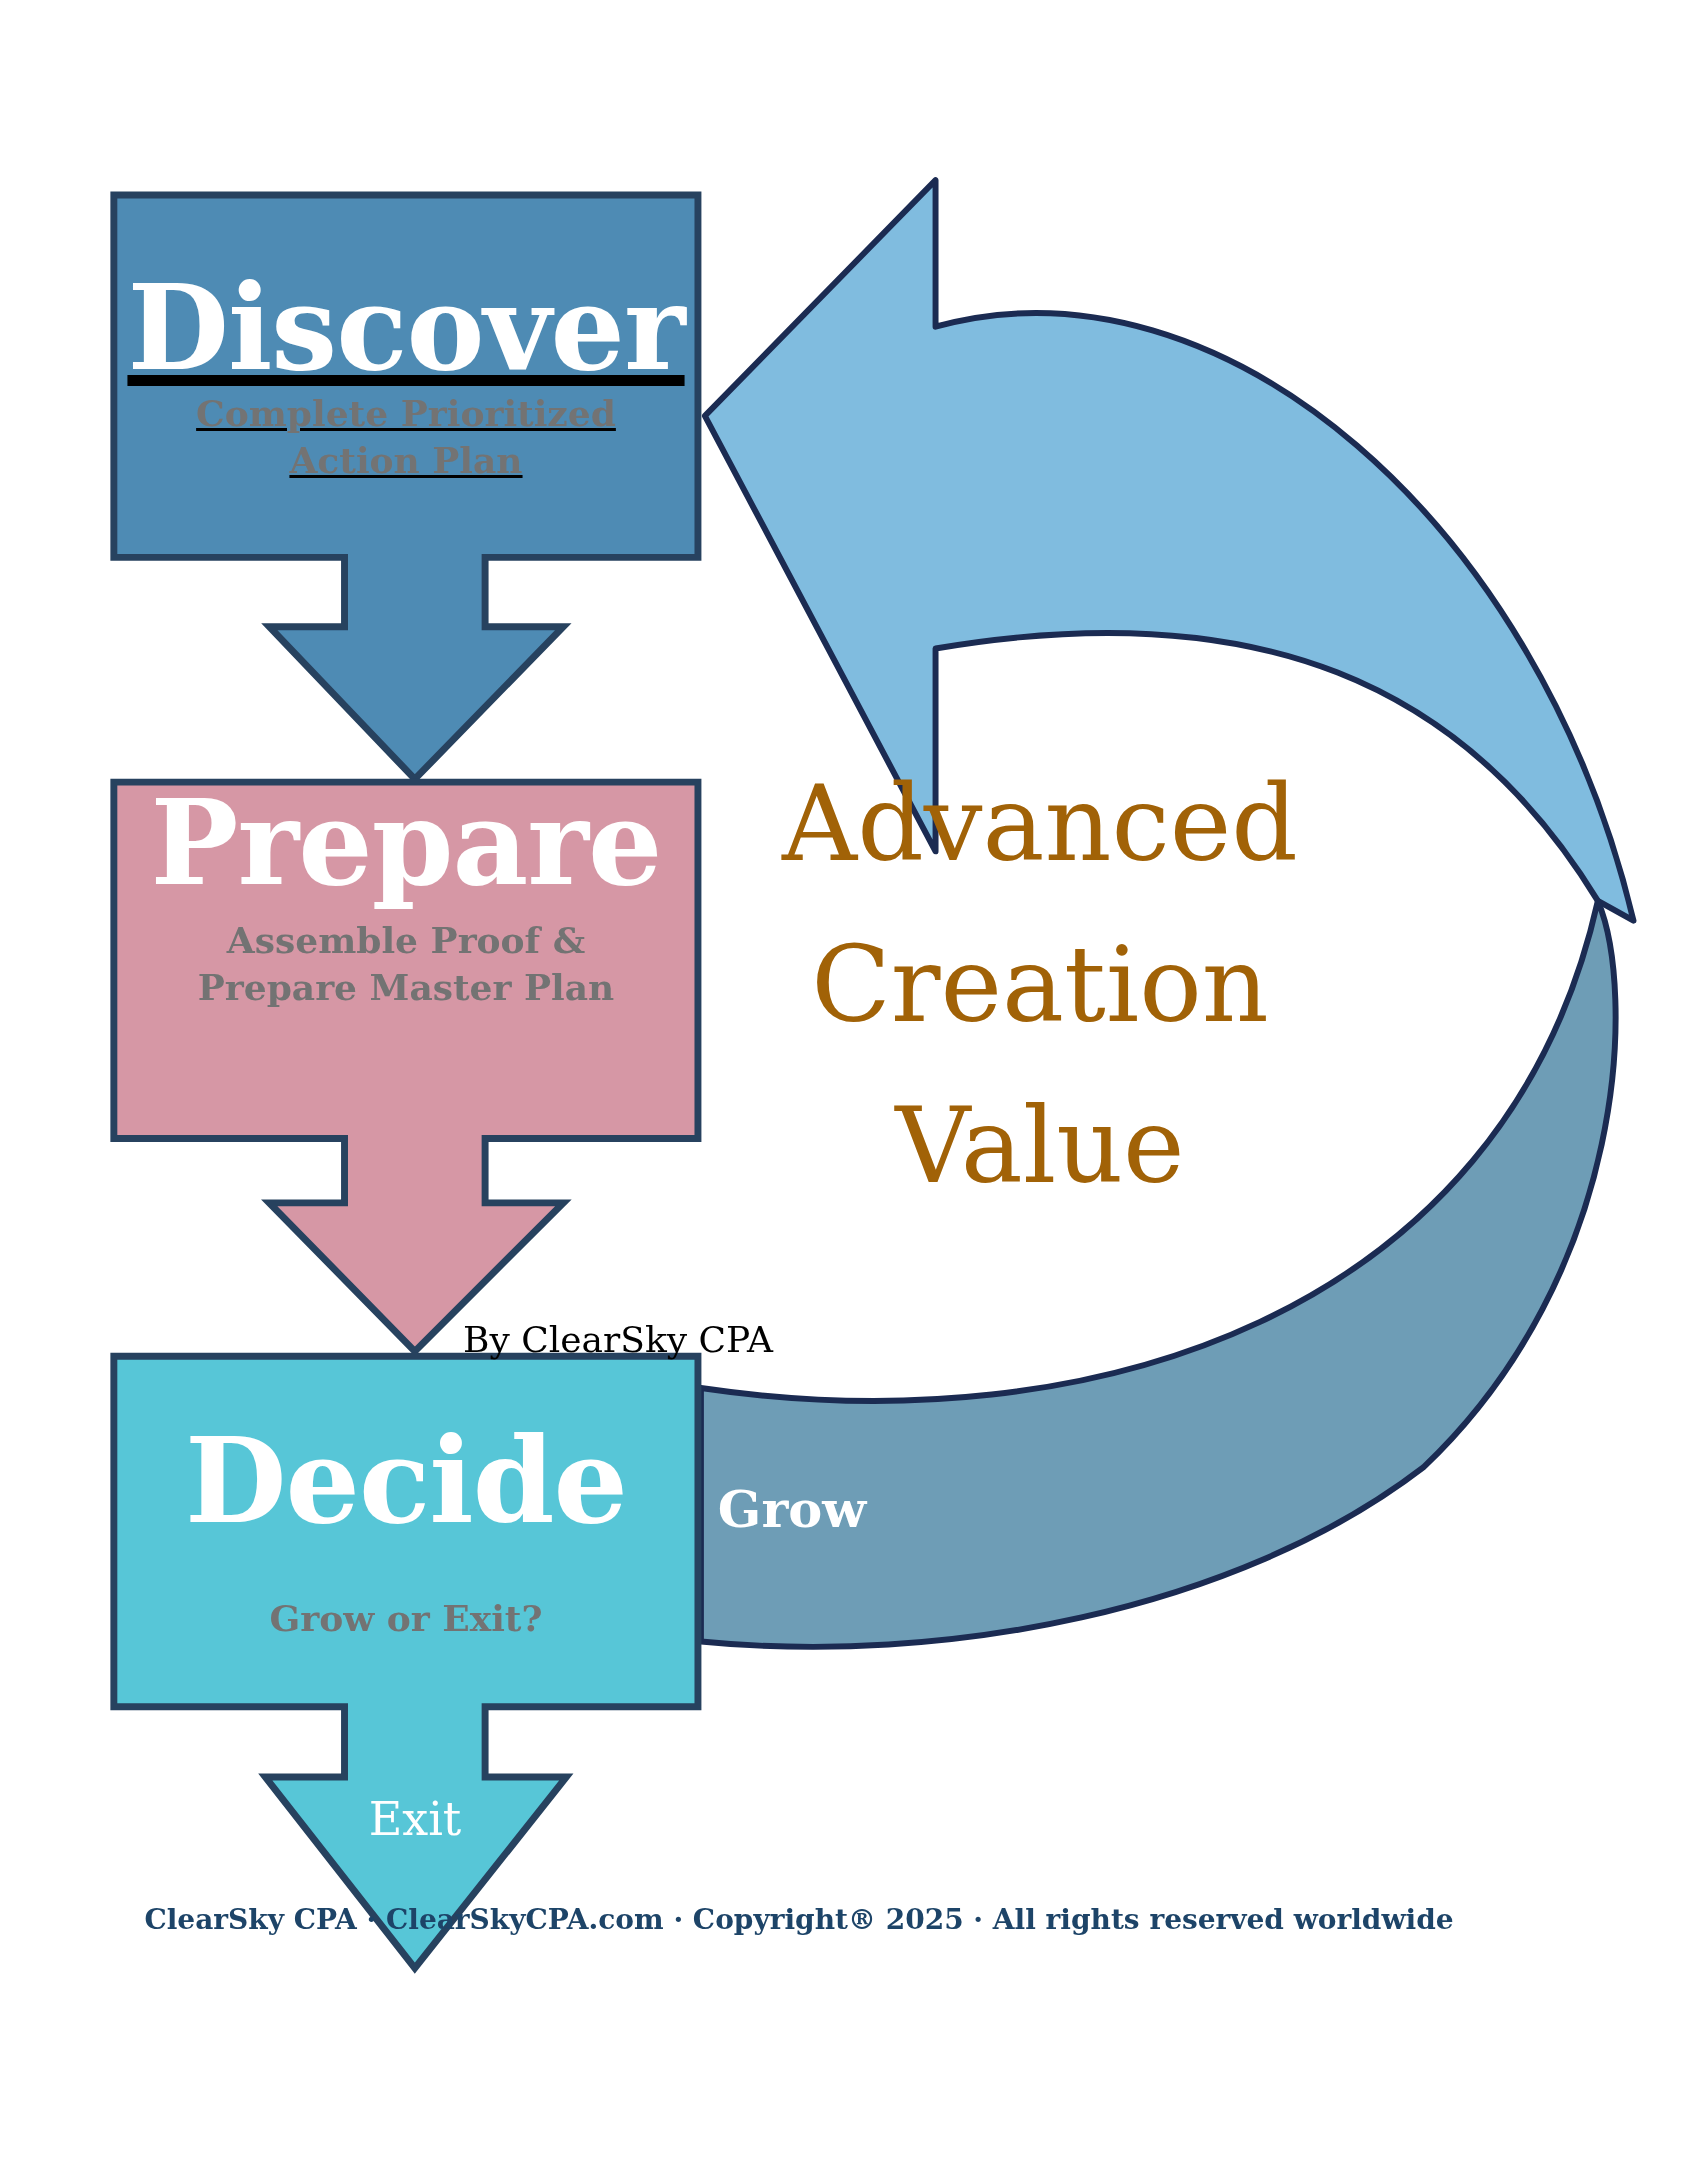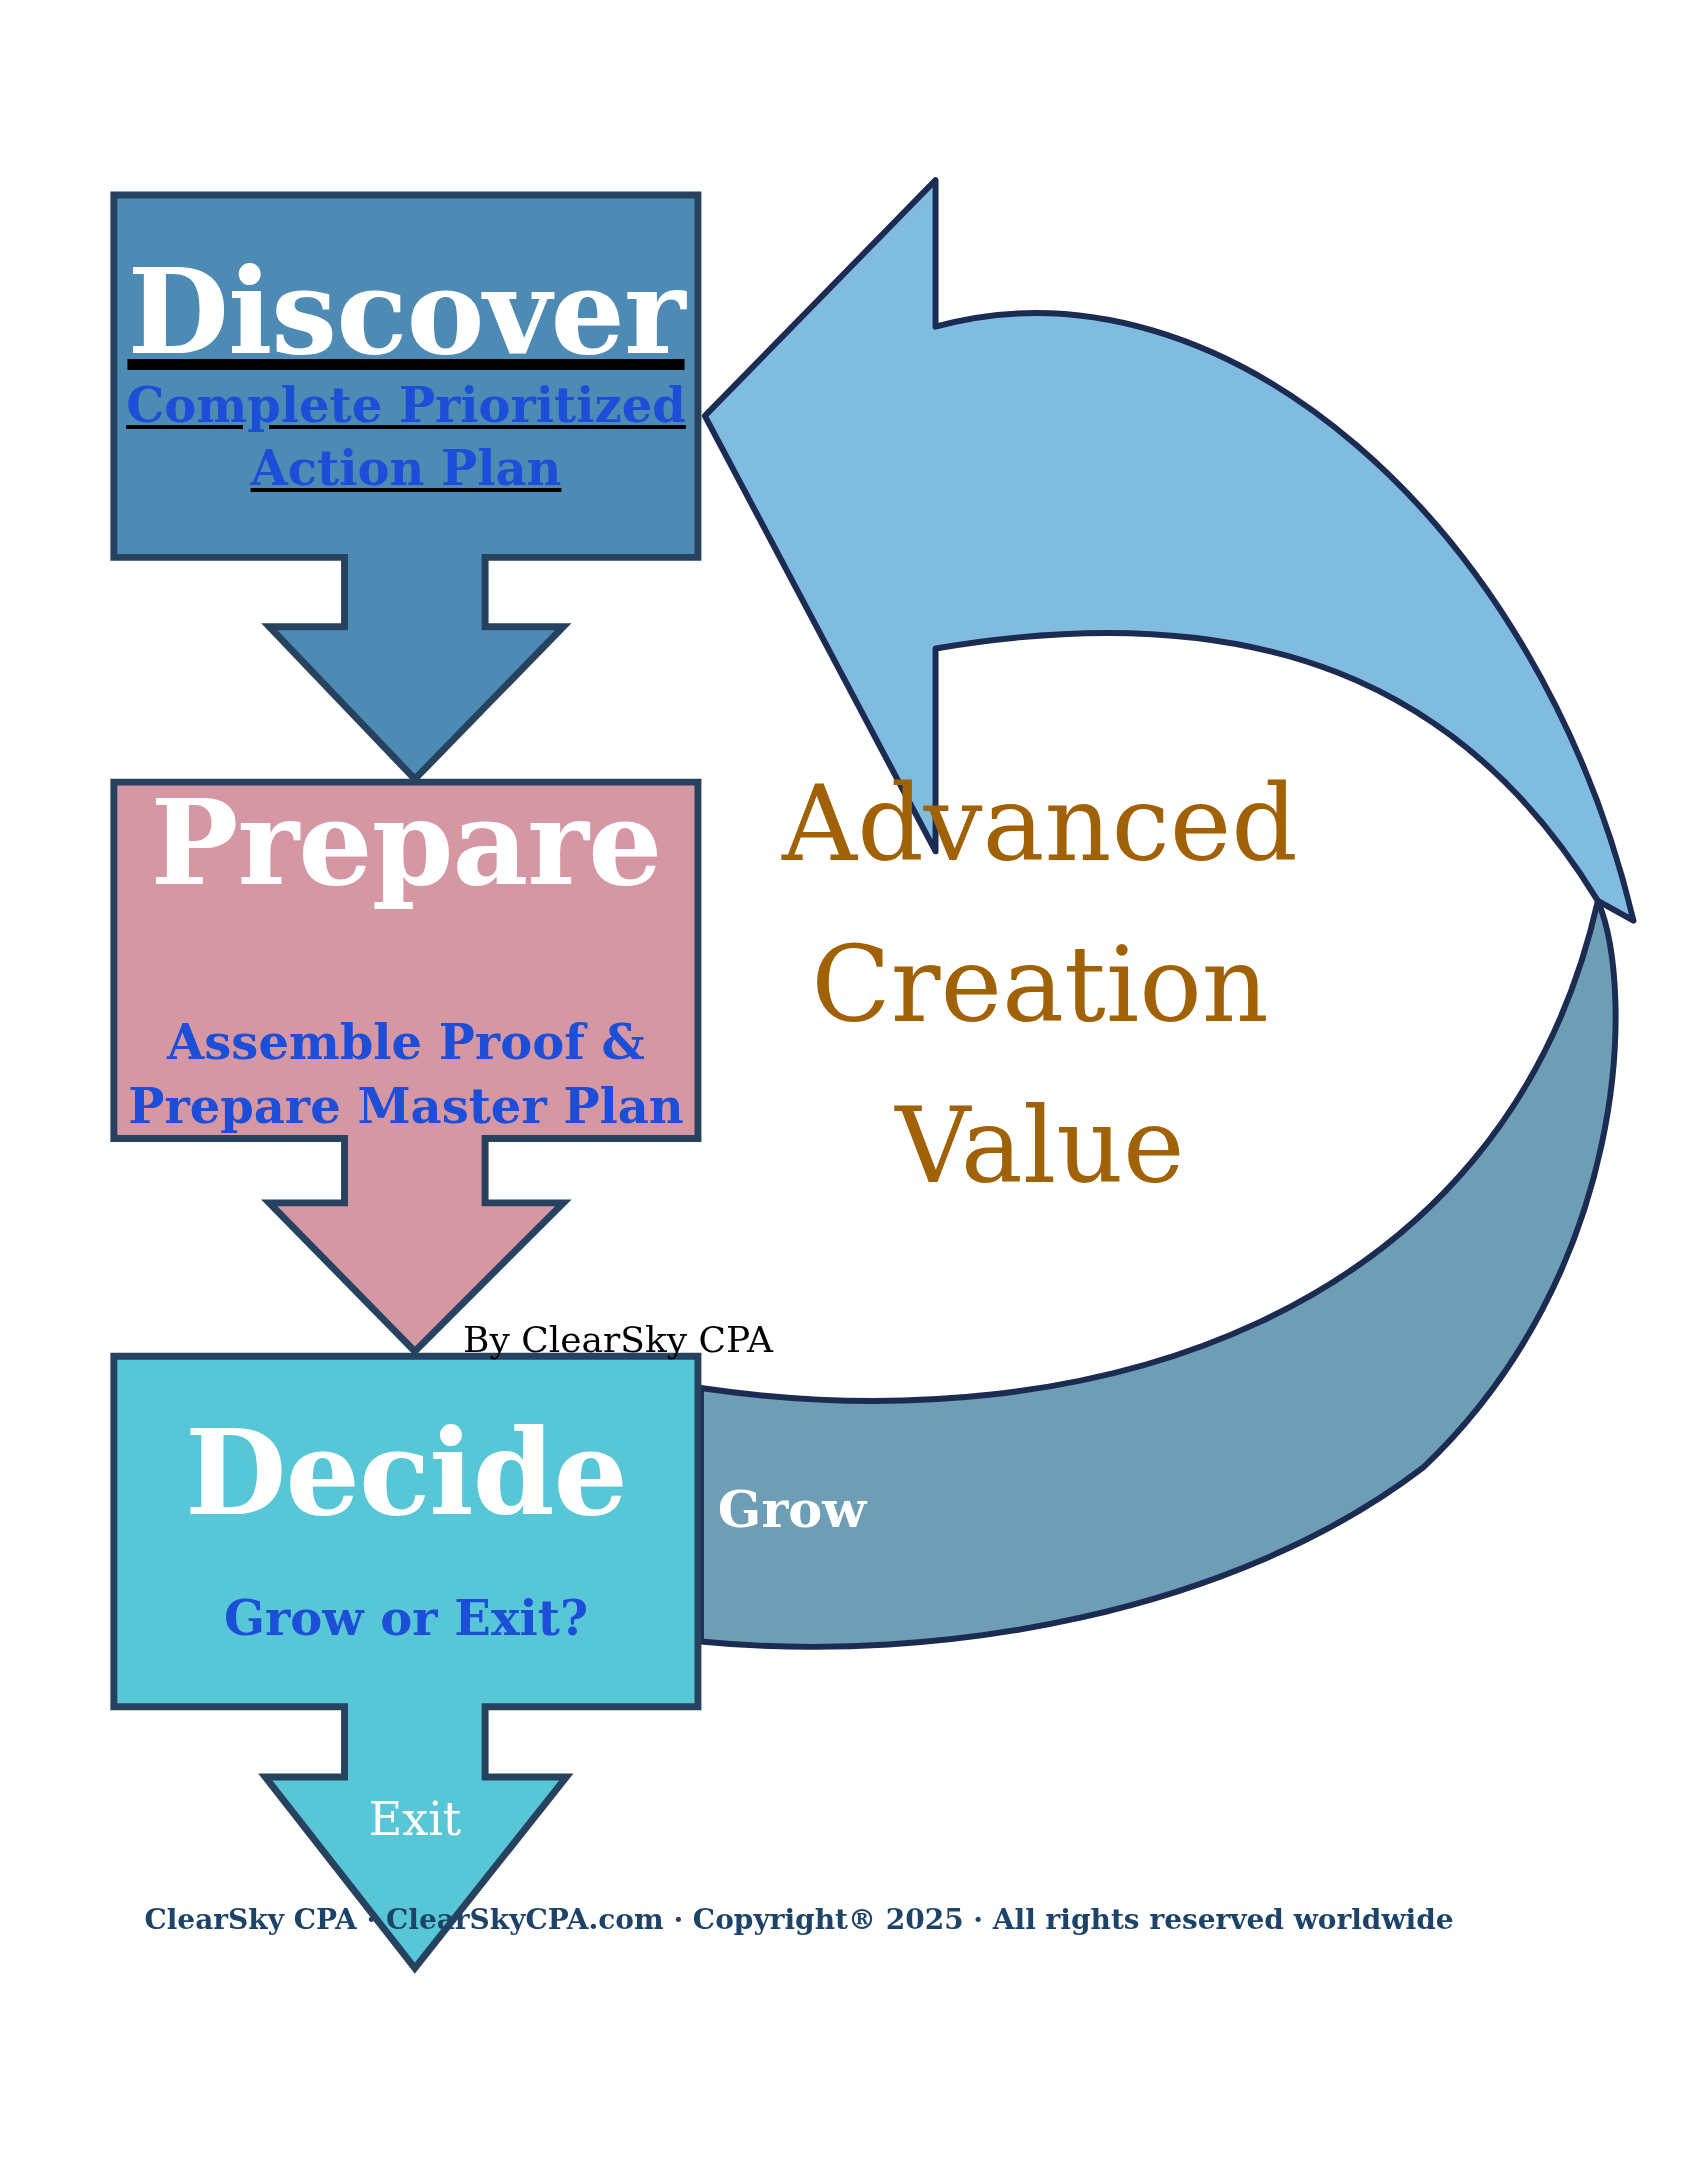--- a/index.html
+++ b/index.html
@@ -19,27 +19,27 @@
     pointer-events:none;
   }
   .stage-title{
     color:#ffffff;
     font-size:117px;
     font-weight:700;
     line-height:1.05;
     letter-spacing:-1px;
   }
   .stage-subtitle{
-    color:#1d4ed8;
-    font-size:48px;
+    color:#737373;
+    font-size:36px;
     font-weight:700;
     line-height:1.32;
   }
   #discover-text{top:195px;height:362px;justify-content:center;text-decoration:underline;}
-  #prepare-text{top:782px;height:356px;justify-content:space-between;gap:20px;}
+  #prepare-text{top:782px;height:356px;justify-content:flex-start;gap:12px;}
   #decide-text{top:1356px;height:350px;justify-content:center;gap:52px;}
   #center-label{
     position:absolute;
     top:744px;right:267px;width:752px;
     text-align:center;
     color:#a16207;
     font-size:104px;
     font-weight:400;
     line-height:161px;
   }

